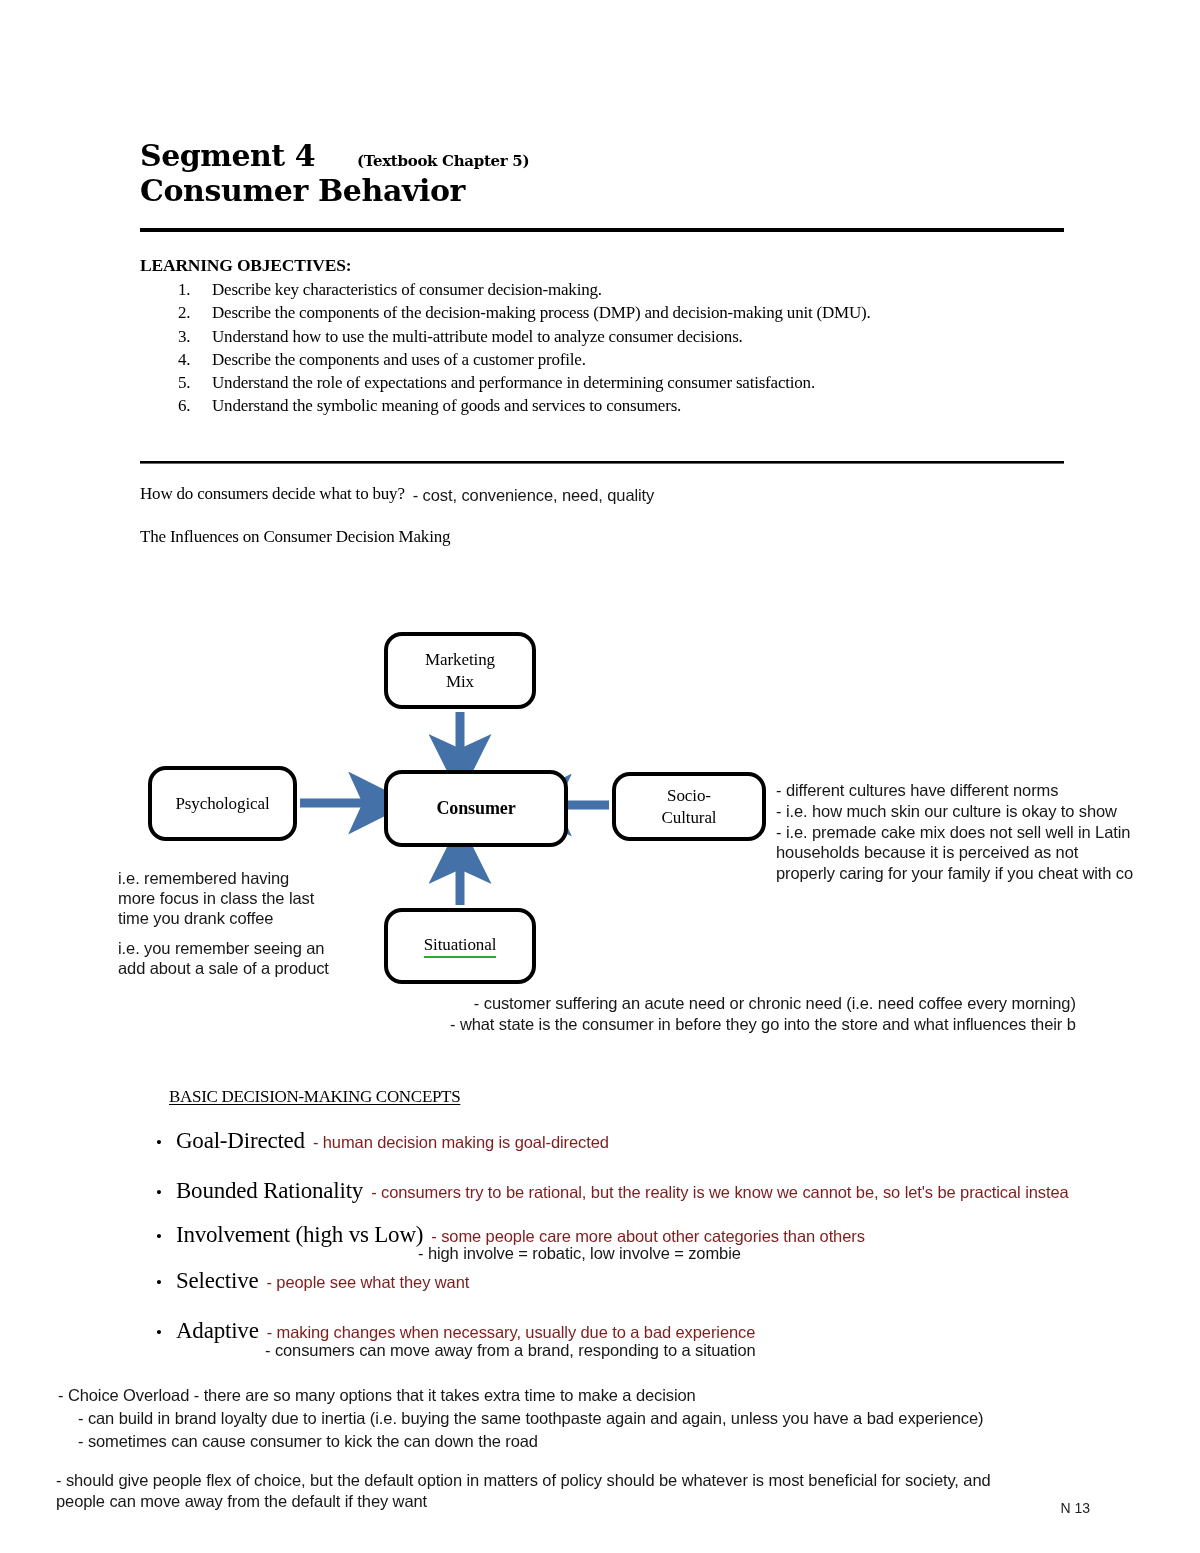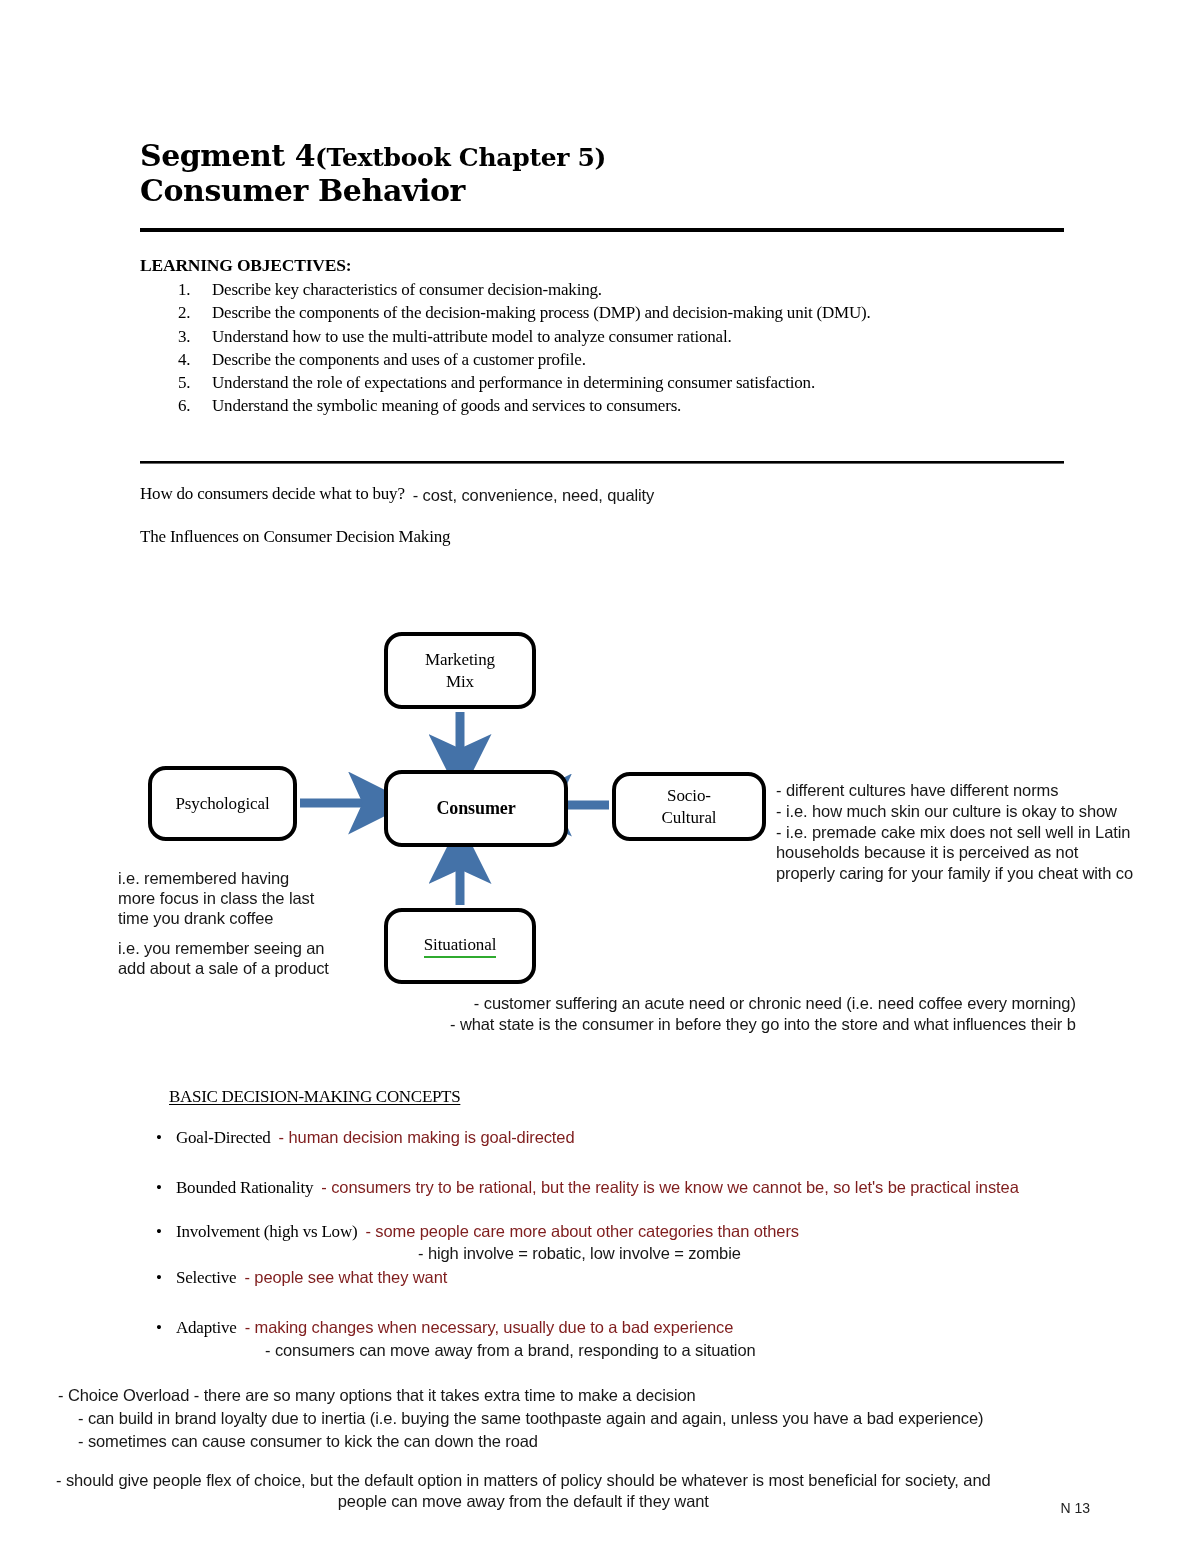--- a/index.html
+++ b/index.html
@@ -27,22 +27,23 @@
   }
   .title-line1 {
     font-family: "DejaVu Serif", "Liberation Serif", serif;
     font-weight: bold;
     font-size: 30px;
     letter-spacing: -0.5px;
     line-height: 1.05;
     white-space: nowrap;
   }
   .title-line1 .sub {
-    font-size: 25px;
+    font-size: 15px;
     letter-spacing: -0.3px;
+    margin-left: 42px;
   }
   .title-line2 {
     font-family: "DejaVu Serif", "Liberation Serif", serif;
     font-weight: bold;
     font-size: 30px;
     letter-spacing: -0.4px;
     line-height: 1.1;
     margin-top: 2px;
   }
   .rule-thick {
@@ -157,21 +158,21 @@
     display: flex;
     align-items: baseline;
     white-space: nowrap;
   }
   .bullet-dot {
     font-size: 17px;
     margin-right: 14px;
   }
   .bullet-term {
     font-family: "Liberation Serif", "DejaVu Serif", serif;
-    font-size: 17px;
+    font-size: 23px;
     letter-spacing: -0.2px;
   }
   .bullet-note {
     font-family: Liberation Sans, sans-serif;
     font-size: 16.5px;
     color: #7f1d1d;
     margin-left: 8px;
     letter-spacing: -0.1px;
   }
   .page-mark {
@@ -193,21 +194,21 @@
       <span>Segment 4</span><span class="sub">(Textbook Chapter 5)</span>
     </div>
     <div class="title-line2">Consumer Behavior</div>
   </div>
   <div class="rule-thick" id="rule-top"></div>
 
   <div class="lo-head">LEARNING OBJECTIVES:</div>
   <ol class="lo-list">
     <li><span class="num">1.</span><span>Describe key characteristics of consumer decision-making.</span></li>
     <li><span class="num">2.</span><span>Describe the components of the decision-making process (DMP) and decision-making unit (DMU).</span></li>
-    <li><span class="num">3.</span><span>Understand how to use the multi-attribute model to analyze consumer rational.</span></li>
+    <li><span class="num">3.</span><span>Understand how to use the multi-attribute model to analyze consumer decisions.</span></li>
     <li><span class="num">4.</span><span>Describe the components and uses of a customer profile.</span></li>
     <li><span class="num">5.</span><span>Understand the role of expectations and performance in determining consumer satisfaction.</span></li>
     <li><span class="num">6.</span><span>Understand the symbolic meaning of goods and services to consumers.</span></li>
   </ol>
 
   <div class="rule-thick" id="rule-mid"></div>
 
   <div class="serif-line" id="q-line">
     <span>How do consumers decide what to buy?</span><span class="ann" style="position:relative; left:8px; top:2px; display:inline;">- cost, convenience, need, quality</span>
   </div>
@@ -292,17 +293,17 @@
   <div class="bullet-row" style="left:156px; top:1318px;">
     <span class="bullet-dot">•</span>
     <span class="bullet-term">Adaptive</span>
     <span class="bullet-note">- making changes when necessary, usually due to a bad experience</span>
   </div>
   <div class="ann" style="left:265px; top:1340px;">- consumers can move away from a brand, responding to a situation</div>
 
   <div class="ann" style="left:58px; top:1385px;">- Choice Overload - there are so many options that it takes extra time to make a decision</div>
   <div class="ann" style="left:78px; top:1408px;">- can build in brand loyalty due to inertia (i.e. buying the same toothpaste again and again, unless you have a bad experience)</div>
   <div class="ann" style="left:78px; top:1431px;">- sometimes can cause consumer to kick the can down the road</div>
-  <div class="ann" style="left:56px; top:1470px; line-height:1.25;text-align:center;">- should give people flex of choice, but the default option in matters of policy should be whatever is most beneficial for society, and
+  <div class="ann" style="left:56px; top:1470px; line-height:1.25;">- should give people flex of choice, but the default option in matters of policy should be whatever is most beneficial for society, and
 people can move away from the default if they want</div>
   <div class="page-mark">N 13</div>
 
 </div>
 
 </body></html>

